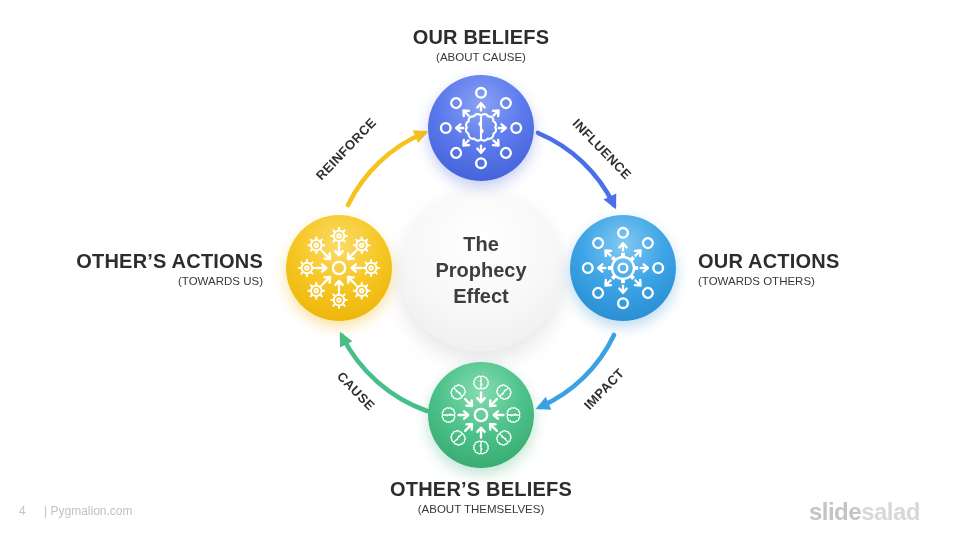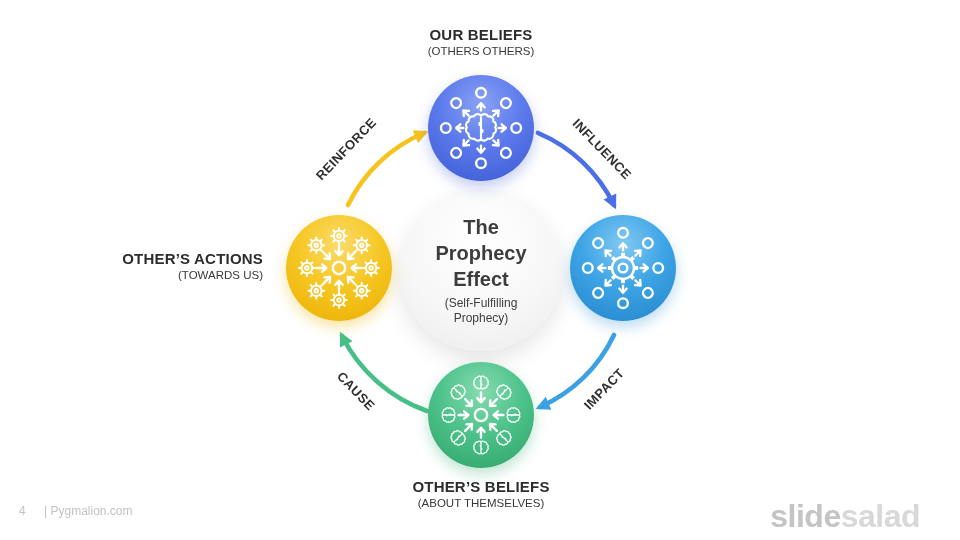--- a/index.html
+++ b/index.html
@@ -24,38 +24,38 @@
   .wt{stroke:#fff;fill:none;stroke-width:2.7;stroke-linecap:round;stroke-linejoin:round;}
   
   #center-circle{position:absolute;left:400px;top:189px;width:162px;height:162px;border-radius:50%;
     background:radial-gradient(circle at 50% 32%,#ffffff 0%,#f7f7f7 55%,#eaeaea 100%);
     box-shadow:0 10px 22px rgba(0,0,0,.10);z-index:1;
     display:flex;flex-direction:column;align-items:center;justify-content:center;text-align:center;}
   .center-title{font-weight:700;font-size:20px;line-height:1.3;color:#3d3d3d;width:118px;}
   .center-sub{font-size:12px;line-height:1.25;color:#3d3d3d;width:106px;margin-top:4px;}
   
   .node-label{position:absolute;color:#2d2d2d;z-index:3;}
-  .node-label .main{font-size:15px;font-weight:700;letter-spacing:.2px;}
+  .node-label .main{font-size:20px;font-weight:700;letter-spacing:.2px;}
   .node-label .sub{font-size:11.5px;margin-top:2px;color:#383838;}
   #label-top{left:481px;top:26px;transform:translateX(-50%);text-align:center;}
   #label-right{left:698px;top:250px;text-align:left;}
   #label-left{right:697px;top:250px;text-align:right;}
   #label-bottom{left:481px;top:478px;transform:translateX(-50%);text-align:center;}
   
   .arrow-label{position:absolute;font-weight:700;font-size:13px;color:#2f2f2f;
     letter-spacing:.4px;white-space:nowrap;z-index:3;}
   #lbl-reinforce{left:346px;top:149px;transform:translate(-50%,-50%) rotate(-46deg);}
   #lbl-influence{left:602px;top:149px;transform:translate(-50%,-50%) rotate(46deg);}
   #lbl-impact{left:604px;top:389px;transform:translate(-50%,-50%) rotate(-46deg);}
   #lbl-cause{left:356px;top:391px;transform:translate(-50%,-50%) rotate(46deg);}
   
   .footer-text{position:absolute;font-size:12px;color:#c2c2c2;z-index:3;}
   #page-num{left:19px;top:504px;}
   #site-label{left:44px;top:504px;}
-  #brand-logo{position:absolute;right:40px;top:498px;font-size:32px;font-weight:700;
+  #brand-logo{position:absolute;right:40px;top:498px;font-size:24px;font-weight:700;
     letter-spacing:-.5px;z-index:3;}
   #brand-logo .b1{color:#c4c4c4;}
   #brand-logo .b2{color:#d8d8d8;}
 </style>
 </head>
 <body>
 
 <div class="slide">
 
   <svg class="arcs" width="960" height="540" viewBox="0 0 960 540">
@@ -107,21 +107,20 @@
     </defs>
 
     <path d="M348,205 A148,148 0 0 1 424,133" fill="none" stroke-width="4.6" stroke-linecap="round" marker-end="url(#mk-reinforce)" stroke="#f6c31d"></path>
     <path d="M538,133 A148,148 0 0 1 614,205" fill="none" stroke-width="4.6" stroke-linecap="round" marker-end="url(#mk-influence)" stroke="#4a6fe6"></path>
     <path d="M614,335 A148,148 0 0 1 540,407" fill="none" stroke-width="4.6" stroke-linecap="round" marker-end="url(#mk-impact)" stroke="#3ba1e3"></path>
     <path d="M427,411 A152,152 0 0 1 342,336" fill="none" stroke-width="4.6" stroke-linecap="round" marker-end="url(#mk-cause)" stroke="#47bf88"></path>
   </svg>
 
   <div id="center-circle">
     <div class="center-title">The Prophecy Effect</div>
-    <div class="center-sub">(Self-Fulfilling Prophecy)</div>
   </div>
 
   <div class="node-circle" id="circle-top">
     <svg width="88" height="88" viewBox="0 0 100 100">
       <g class="wt">
         <use href="#def-spoke-out"></use>
         <use href="#def-spoke-out" transform="rotate(45 50 50)"></use>
         <use href="#def-spoke-out" transform="rotate(90 50 50)"></use>
         <use href="#def-spoke-out" transform="rotate(135 50 50)"></use>
         <use href="#def-spoke-out" transform="rotate(180 50 50)"></use>
@@ -203,21 +202,25 @@
         <use href="#def-gear-s" transform="rotate(225 50 50) translate(50,13.5)" stroke-width="2.2"></use>
         <use href="#def-gear-s" transform="rotate(270 50 50) translate(50,13.5)" stroke-width="2.2"></use>
         <use href="#def-gear-s" transform="rotate(315 50 50) translate(50,13.5)" stroke-width="2.2"></use>
         <circle cx="50" cy="50" r="7"></circle>
       </g>
     </svg>
   </div>
 
   <div class="node-label" id="label-top">
     <div class="main">OUR BELIEFS</div>
-    <div class="sub">(OTHERS OTHERS)</div>
+    <div class="sub">(ABOUT CAUSE)</div>
+  </div>
+  <div class="node-label" id="label-right">
+    <div class="main">OUR ACTIONS</div>
+    <div class="sub">(TOWARDS OTHERS)</div>
   </div>
   <div class="node-label" id="label-bottom">
     <div class="main">OTHER’S BELIEFS</div>
     <div class="sub">(ABOUT THEMSELVES)</div>
   </div>
   <div class="node-label" id="label-left">
     <div class="main">OTHER’S ACTIONS</div>
     <div class="sub">(TOWARDS US)</div>
   </div>
 

